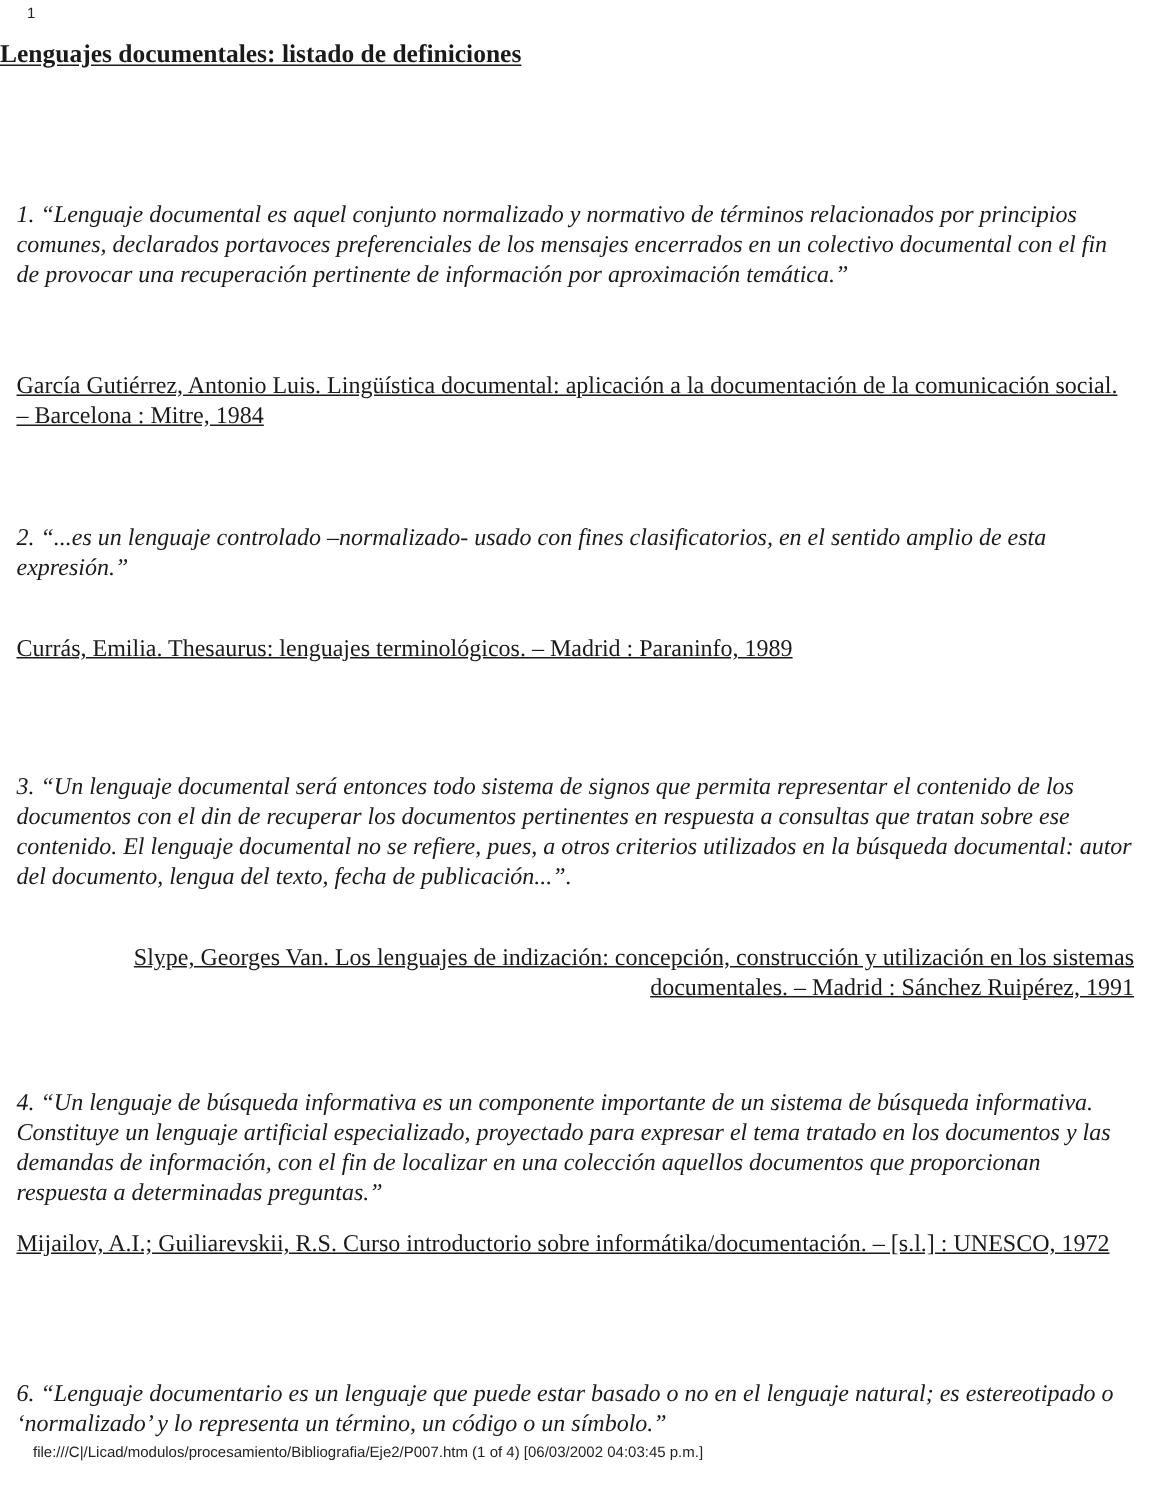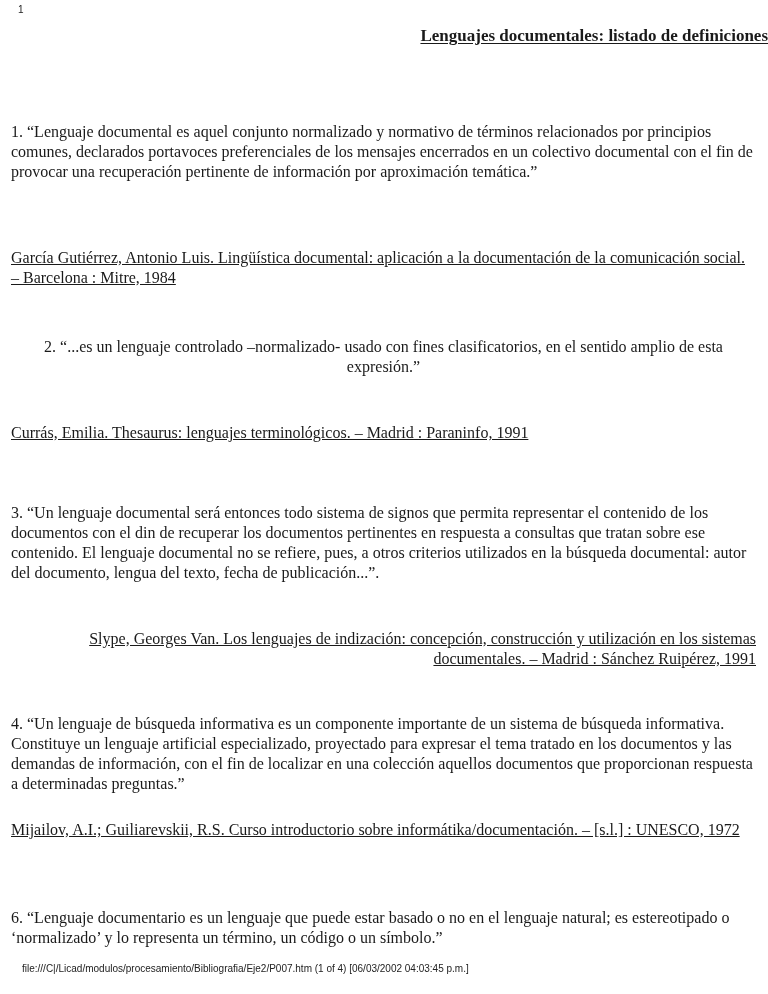--- a/index.html
+++ b/index.html
@@ -21,34 +21,36 @@
       top: 4px;
       font-family: "Liberation Sans", "DejaVu Sans", sans-serif;
       font-size: 10px;
       color: #222;
     }
     .title {
       position: absolute;
       left: 0;
       width: 768px;
       top: 26px;
-      text-align: right;
+      text-align: left;
       font-weight: bold;
       font-size: 17px;
       text-decoration: underline;
       text-underline-offset: 2px;
     }
     .block {
       position: absolute;
       left: 11px;
       width: 745px;
       font-size: 16px;
       line-height: 20px;
     }
     .quote {
+      font-style: italic;
+      margin-top: 12px;
     }
     .citation {
       font-style: normal;
       text-decoration: underline;
     }
     .footer {
       position: absolute;
       left: 22px;
       top: 963px;
       font-family: "Liberation Sans", "DejaVu Sans", sans-serif;
@@ -59,22 +61,22 @@
 </head>
 <body>
 
 <div class="page-num">1</div>
 
 <div class="title">Lenguajes documentales: listado de definiciones</div>
 
 <div class="block quote" style="top:122px;">1. “Lenguaje documental es aquel conjunto normalizado y normativo de términos relacionados por principios comunes, declarados portavoces preferenciales de los mensajes encerrados en un colectivo documental con el fin de provocar una recuperación pertinente de información por aproximación temática.”</div>
 <div class="block citation" style="top:248px;">García Gutiérrez, Antonio Luis.  Lingüística documental: aplicación a la documentación de la comunicación social. – Barcelona : Mitre, 1984</div>
 
-<div class="block quote" style="top:337px;text-align:center;">2. “...es un lenguaje controlado –normalizado- usado con fines clasificatorios, en el sentido amplio de esta expresión.”</div>
-<div class="block citation" style="top:423px;">Currás, Emilia.  Thesaurus: lenguajes terminológicos. – Madrid : Paraninfo, 1991</div>
+<div class="block quote" style="top:337px;">2. “...es un lenguaje controlado –normalizado- usado con fines clasificatorios, en el sentido amplio de esta expresión.”</div>
+<div class="block citation" style="top:423px;">Currás, Emilia.  Thesaurus: lenguajes terminológicos. – Madrid : Paraninfo, 1989</div>
 
 <div class="block quote" style="top:503px;">3. “Un lenguaje documental será entonces todo sistema de signos que permita representar el contenido de los documentos con el din de recuperar los documentos pertinentes en respuesta a consultas que tratan sobre ese contenido. El lenguaje documental no se refiere, pues, a otros criterios utilizados en la búsqueda documental: autor del documento, lengua del texto, fecha de publicación...”.</div>
 <div class="block citation" style="top:629px;text-align:right;">Slype, Georges Van.  Los lenguajes de indización: concepción, construcción y utilización en los sistemas documentales. – Madrid : Sánchez Ruipérez, 1991</div>
 
 <div class="block quote" style="top:714px;">4. “Un lenguaje de búsqueda informativa es un componente importante de un sistema de búsqueda informativa. Constituye un lenguaje artificial especializado, proyectado para expresar el tema tratado en los documentos y las demandas de información, con el fin de localizar en una colección aquellos documentos que proporcionan respuesta a determinadas preguntas.”</div>
 <div class="block citation" style="top:820px;">Mijailov, A.I.; Guiliarevskii, R.S.  Curso introductorio sobre informátika/documentación. – [s.l.] : UNESCO, 1972</div>
 
 <div class="block quote" style="top:908px;">6. “Lenguaje documentario es un lenguaje que puede estar basado o no en el lenguaje natural; es estereotipado o ‘normalizado’ y lo representa un término, un código o un símbolo.”</div>
 
 <div class="footer">file:///C|/Licad/modulos/procesamiento/Bibliografia/Eje2/P007.htm (1 of 4) [06/03/2002 04:03:45 p.m.]</div>

